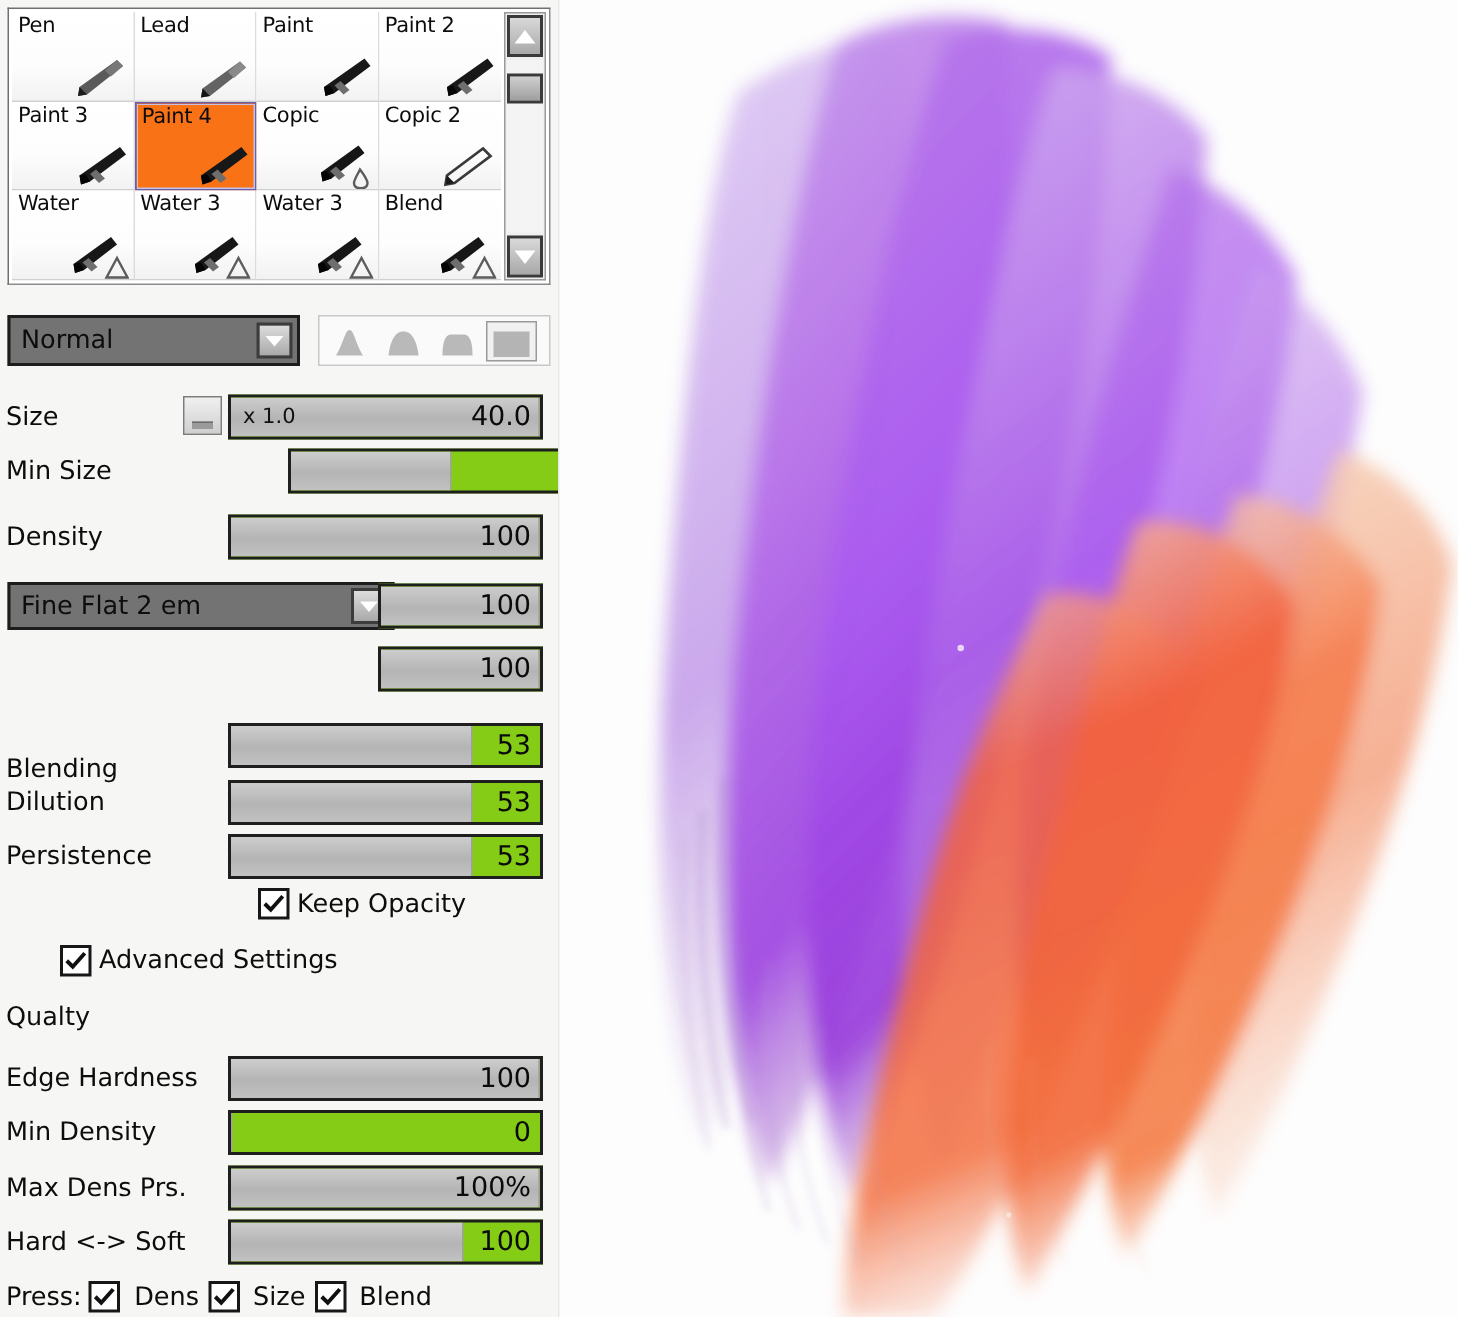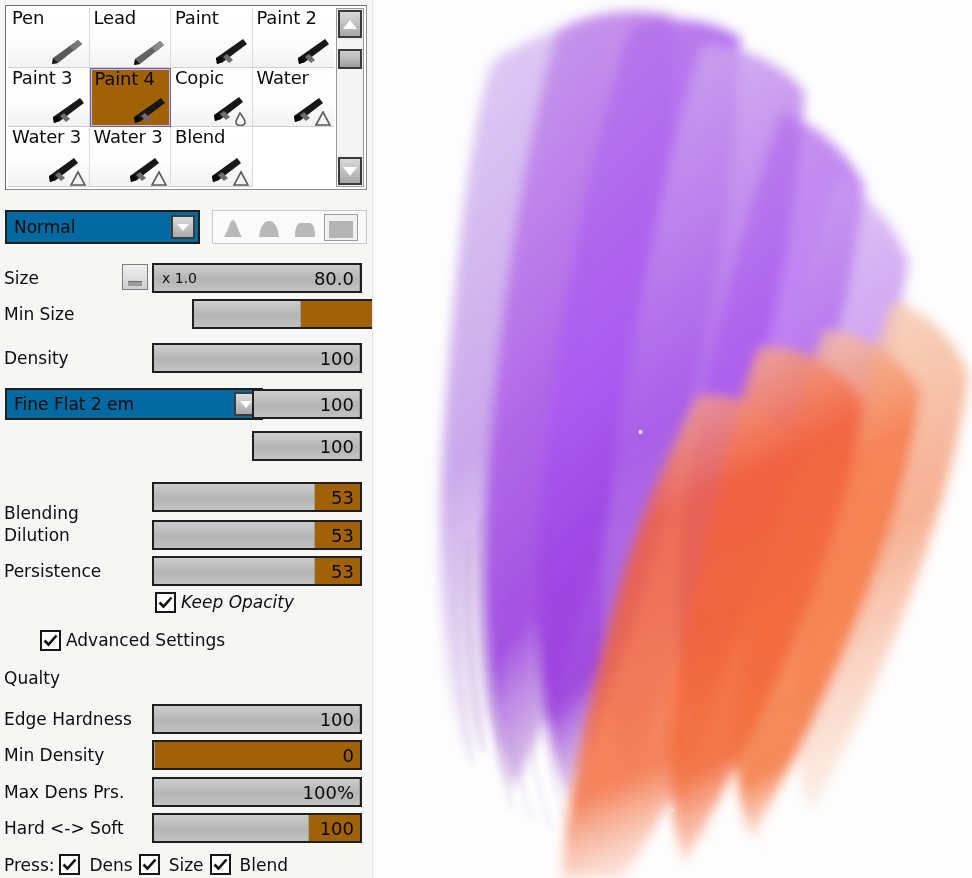--- a/index.html
+++ b/index.html
@@ -52,28 +52,28 @@
   .preset-cell {
     position: relative;
     border-right: 1px solid #dcdcdc;
     border-bottom: 1px solid #cfcfcf;
     background: linear-gradient(180deg,#ffffff 0%, #fdfdfd 60%, #f2f2f2 100%);
     cursor: pointer;
     overflow: hidden;
   }
   .preset-cell:nth-child(4n) { border-right: none; }
   .preset-cell.selected {
-    background: #a16207;
+    background: #f97316;
     border: 1px solid #6b5ea8;
     box-shadow: inset 0 0 0 1px #c8c1e6;
   }
   .preset-label {
     position: absolute;
     left: 4px; top: 1px;
-    font-size: 18px;
+    font-size: 14px;
     line-height: 17px;
     color: #0b0b0b;
     letter-spacing: -0.2px;
     white-space: nowrap;
     font-family: "DejaVu Sans", "Liberation Sans", sans-serif;
   }
   .preset-icon {
     position: absolute;
     right: 3px; bottom: 0px;
     width: 46px; height: 32px;
@@ -131,21 +131,21 @@
     font-size: 17px;
     color: #0d0d0d;
     white-space: nowrap;
     font-family: "DejaVu Sans", "Liberation Sans", sans-serif;
   }
 
   
   .combo {
     position: relative;
     height: 32px;
-    background: #0369a1;
+    background: #737373;
     border: 2px solid #1d1d1d;
     display: flex;
     align-items: center;
     cursor: pointer;
   }
   .combo-text {
     flex: 1 1 auto;
     padding-left: 7px;
     font-size: 17px;
     color: #0d0d0d;
@@ -187,21 +187,21 @@
   }
   .shape-btn.selected {
     border: 1px solid #9a9a9a;
     background: #f1f1f1;
   }
 
   
   .slider {
     position: relative;
     height: 30px;
-    background: #a16207;
+    background: #84cc16;
     border: 2px solid #1f1f1f;
     overflow: hidden;
     cursor: pointer;
   }
   .slider .fill {
     position: absolute;
     left: 0; top: 0; bottom: 0;
     background: linear-gradient(180deg,#cdcdcd,#b4b4b4 55%,#c2c2c2);
     border-right: 1px solid #a0a0a0;
   }
@@ -336,20 +336,27 @@
           <div class="preset-cell">
             <span class="preset-label">Copic</span>
             <span class="preset-icon"><svg width="46" height="32" viewBox="0 0 46 32">
                 <path d="M36 3 L40 8 L18 25 L12 27 L11 21 Z" fill="#161616"></path>
                 <path d="M18 25 L12 27 L11 21 L15 20 Z" fill="#040404"></path>
                 <path d="M21 17 L27 23 L23 26 L17 20 Z" fill="#6e6e6e"></path>
                 <path d="M37 19 C40 23 42 26 42 28 C42 30.5 40 31.5 37.5 31.5 C35 31.5 33 30.5 33 28 C33 26 35 23 37 19 Z" fill="none" stroke="#5c5c5c" stroke-width="1.6"></path>
               </svg></span>
           </div>
           <div class="preset-cell">
+            <span class="preset-label">Copic 2</span>
+            <span class="preset-icon"><svg width="46" height="32" viewBox="0 0 46 32">
+                <path d="M37 5 L42 10 L18 28 L12 29 L13 23 Z" fill="none" stroke="#3a3a3a" stroke-width="1.8"></path>
+                <path d="M18 28 L12 29 L13 23 Z" fill="#1a1a1a"></path>
+              </svg></span>
+          </div>
+          <div class="preset-cell">
             <span class="preset-label">Water</span>
             <span class="preset-icon"><svg width="46" height="32" viewBox="0 0 46 32">
                 <path d="M34 4 L38 9 L16 26 L10 28 L9 22 Z" fill="#171717"></path>
                 <path d="M16 26 L10 28 L9 22 L13 21 Z" fill="#040404"></path>
                 <path d="M19 18 L25 24 L21 27 L15 21 Z" fill="#6e6e6e"></path>
                 <path d="M38 18 L45 31 L31 31 Z" fill="none" stroke="#5c5c5c" stroke-width="1.6"></path>
               </svg></span>
           </div>
           <div class="preset-cell">
             <span class="preset-label">Water 3</span>
@@ -426,21 +433,21 @@
     </div>
 
     <div class="row" style="top:261px;height:34px;">
       <span class="lbl" style="position:absolute;left:4px;">Size</span>
       <div class="mini-btn" style="position:absolute;left:122px;top:3px;">
           <span class="bar"></span>
         </div>
       <div class="slider" style="position:absolute;left:152px;width:210px;">
         <div class="fill" id="size-fill" style="width: 100%;"></div>
         <span class="mult">x 1.0</span>
-        <span class="val">80.0</span>
+        <span class="val">40.0</span>
       </div>
     </div>
 
     <div class="row" style="top:297px;height:34px;">
       <span class="lbl" style="position:absolute;left:4px;">Min Size</span>
       <div class="slider" style="position:absolute;left:152px;width:252px;margin-left:40px;">
         <div class="fill" id="minsize-fill" style="width: 43%;"></div>
         <span class="val">43%</span>
       </div>
     </div>
@@ -491,21 +498,21 @@
 
     <div class="row" style="top:555px;height:32px;">
       <span class="lbl" style="position:absolute;left:4px;">Persistence</span>
       <div class="slider" style="position:absolute;left:152px;width:210px;">
         <div class="fill" id="persistence-fill" style="width: 78%;"></div>
         <span class="val">53</span>
       </div>
     </div>
 
     <div class="row" style="top:588px;height:28px;">
-      <div style="position:absolute;left:155px;display:flex;align-items:flex-start;font-style:italic;">
+      <div style="position:absolute;left:172px;display:flex;align-items:flex-end;">
         <span class="cb">
           <svg width="15" height="13" viewBox="0 0 15 13">
               <path d="M1.5 6.5 L5.5 10.5 L13.5 1.5" stroke="#111" stroke-width="2.6" fill="none"></path>
             </svg>
         </span>
         <span class="cb-label">Keep Opacity</span>
       </div>
     </div>
 
     <div class="row" style="top:626px;height:28px;">

